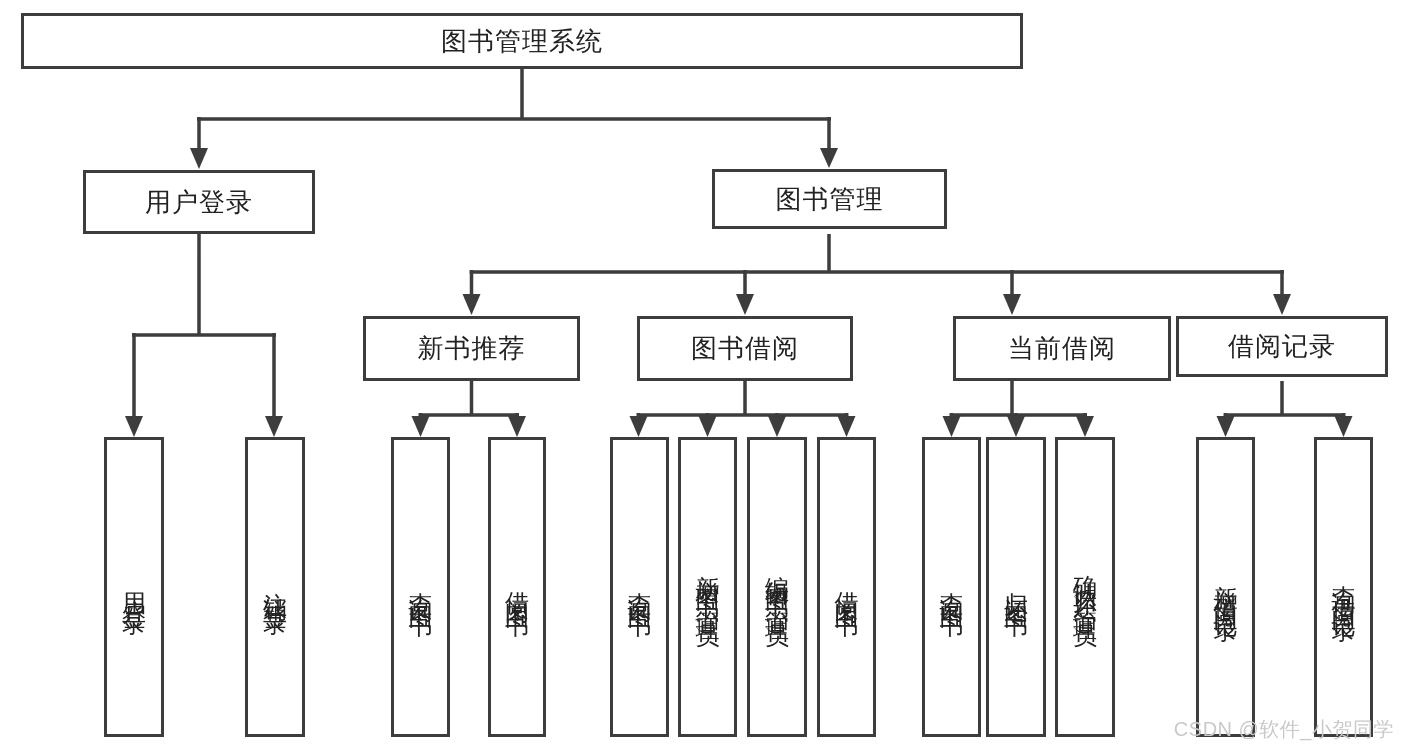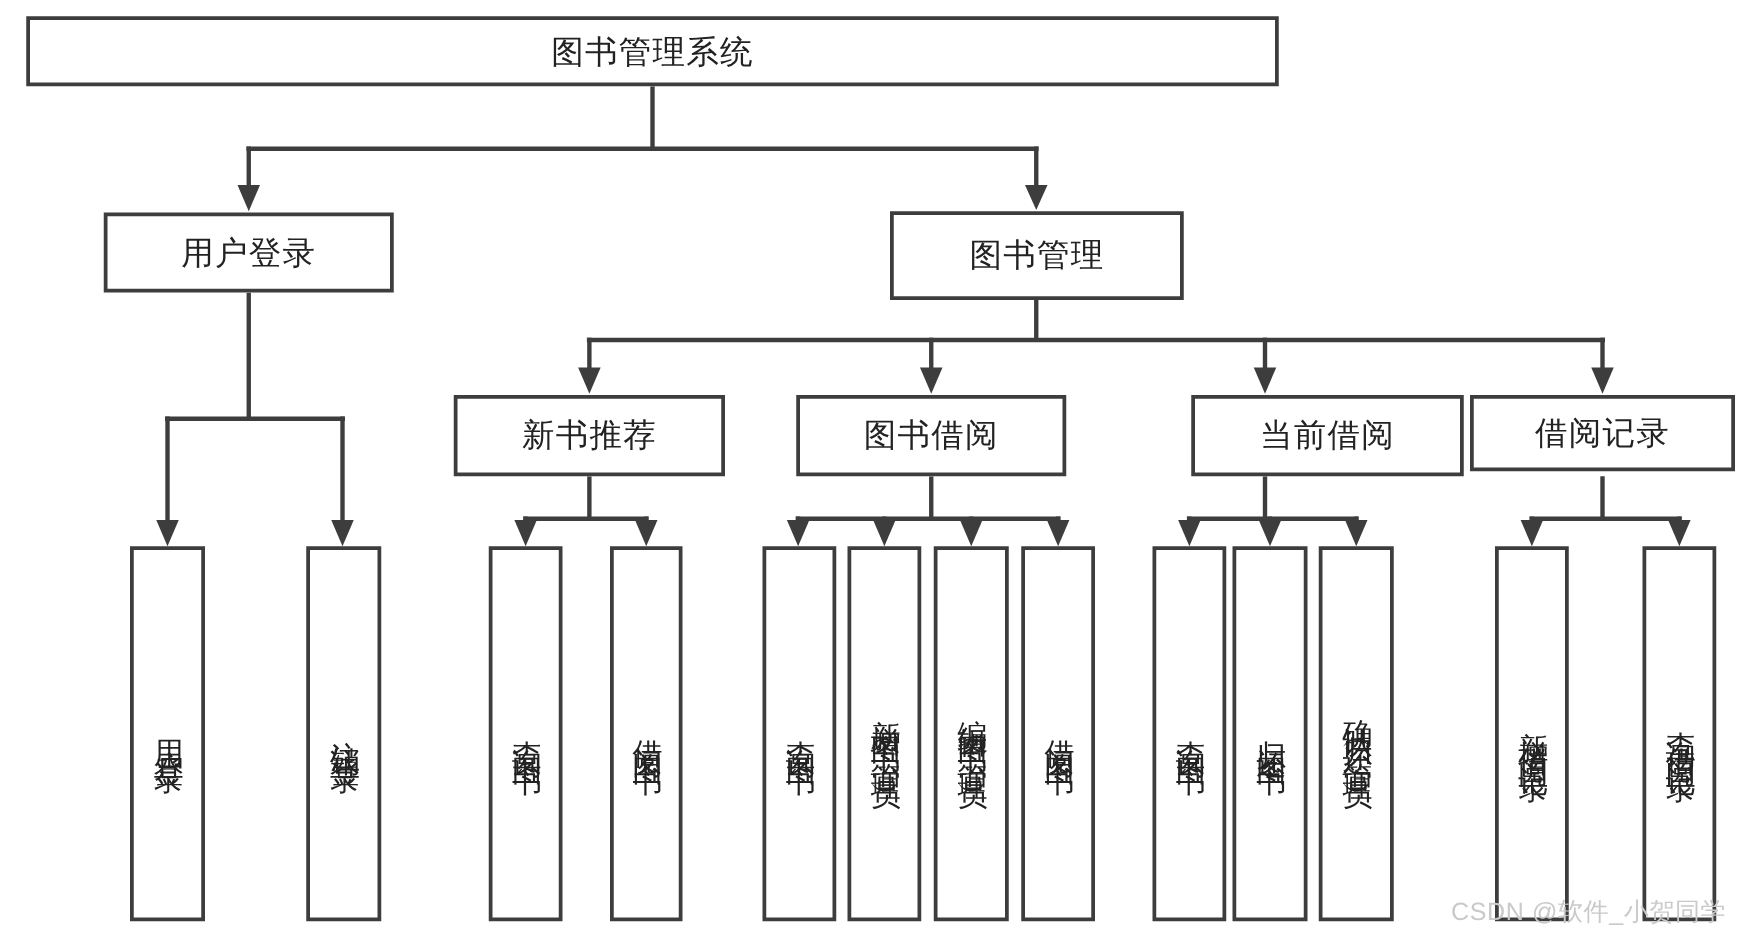--- a/index.html
+++ b/index.html
@@ -40,21 +40,21 @@
   }
   .node.leaf .label {
     writing-mode: vertical-rl;
     font-size: 24px;
     letter-spacing: 7px;
     line-height: 1;
     white-space: nowrap;
   }
   .watermark {
     position: absolute;
-    right: 24px;
+    right: 11px;
     bottom: 4px;
     font-size: 20px;
     color: #c9c9c9;
     letter-spacing: 0.5px;
     z-index: 3;
     white-space: nowrap;
   }
 </style>
 </head>
 <body>
@@ -104,21 +104,21 @@
     </g>
   </svg>
 
   <div class="node h" style="left:21px;top:13px;width:1002px;height:56px">
     <span class="label">图书管理系统</span>
   </div>
 
   <div class="node h" style="left:83px;top:170px;width:232px;height:64px">
     <span class="label">用户登录</span>
   </div>
-  <div class="node h" style="left:712px;top:169px;width:235px;height:71px">
+  <div class="node h" style="left:712px;top:169px;width:235px;height:60px">
     <span class="label">图书管理</span>
   </div>
 
   <div class="node h" style="left:363px;top:316px;width:217px;height:65px">
     <span class="label">新书推荐</span>
   </div>
   <div class="node h" style="left:637px;top:316px;width:216px;height:65px">
     <span class="label">图书借阅</span>
   </div>
   <div class="node h" style="left:953px;top:316px;width:218px;height:65px">

